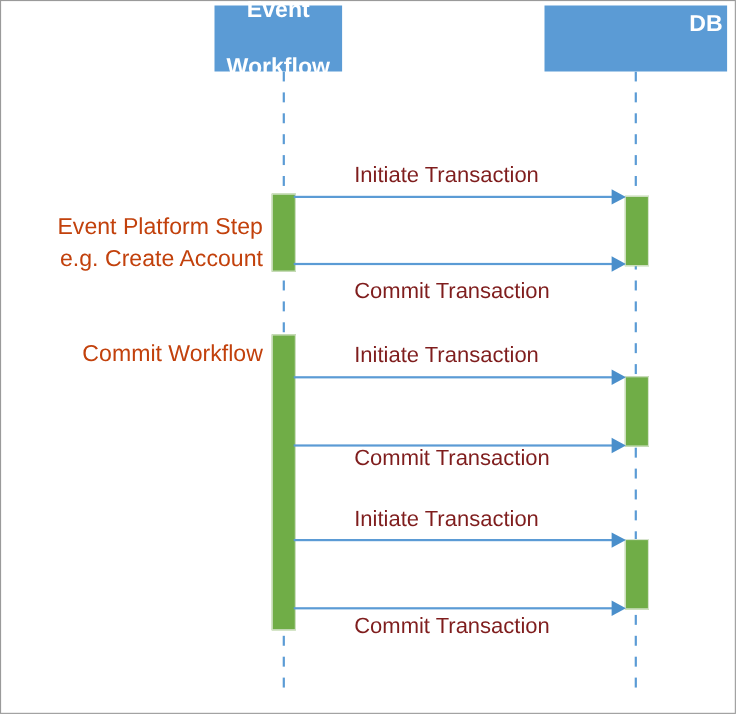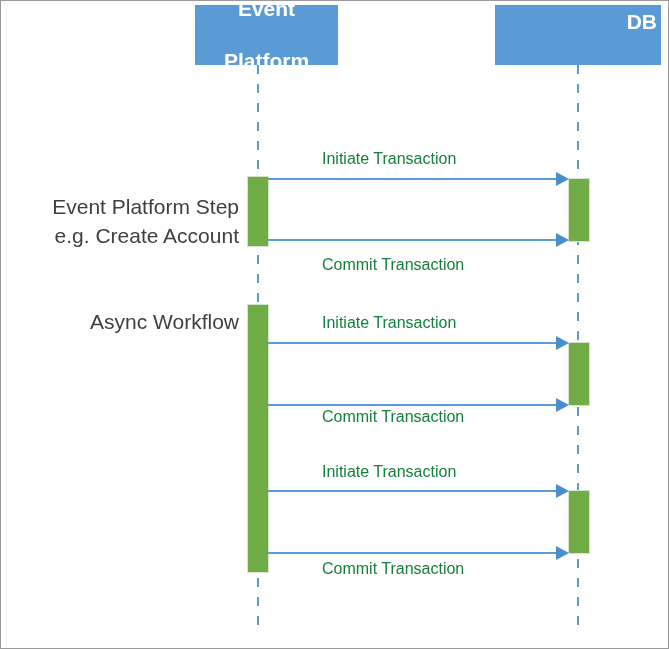--- a/index.html
+++ b/index.html
@@ -62,45 +62,45 @@
   .msg-head {
     position: absolute;
     width: 0;
     height: 0;
     border-top: 7px solid transparent;
     border-bottom: 7px solid transparent;
     border-left: 13px solid #4A8FCB;
   }
   .msg-label {
     position: absolute;
-    color: #15803d;
-    font-size: 16px;
+    color: #7f1d1d;
+    font-size: 20px;
     line-height: 24px;
     white-space: nowrap;
   }
 
   
   .side-label {
     position: absolute;
-    color: #404040;
+    color: #c2410c;
     font-size: 21px;
     line-height: 29px;
     text-align: right;
     white-space: pre-line;
   }
 </style>
 </head>
 <body>
 
 <div id="canvas">
 
-  <div class="participant" style="left:194px; top:4px; width:143px; height:60px;">
+  <div class="participant" style="left:194px; top:4px; width:116px; height:60px;">
     <span>
       <span>Event</span><br>
-      <span>Platform</span>
+      <span>Workflow</span>
     </span>
   </div>
 
   <div class="participant" style="left:494px; top:4px; width:166px; height:60px;text-align:right;">
     <span>
       <span>DB</span><br>
     </span>
   </div>
 
   <div class="lifeline" style="left:256px; top:64px; height:562px;"></div>
@@ -108,21 +108,21 @@
 
   <div class="activation" style="left:246px; top:175px; width:22px; height:71px;"></div>
   <div class="activation" style="left:246px; top:303px; width:22px; height:269px;"></div>
 
   <div class="activation" style="left:567px; top:177px; width:22px; height:64px;"></div>
   <div class="activation" style="left:567px; top:341px; width:22px; height:64px;"></div>
   <div class="activation" style="left:567px; top:489px; width:22px; height:64px;"></div>
 
   <div class="side-label" style="left:10px; top:191px; width:228px;">Event Platform Step
 e.g. Create Account</div>
-  <div class="side-label" style="left:10px; top:306px; width:228px;">Async Workflow</div>
+  <div class="side-label" style="left:10px; top:306px; width:228px;">Commit Workflow</div>
 
   <div class="msg-label" style="left:321px; top:146px;">Initiate Transaction</div>
   <div class="msg-line" style="left:266px; top:177px; width:291px;"></div>
   <div class="msg-head" style="left:555px; top:171px;"></div>
 
   <div class="msg-line" style="left:266px; top:238px; width:291px;"></div>
   <div class="msg-head" style="left:555px; top:232px;"></div>
   <div class="msg-label" style="left:321px; top:252px;">Commit Transaction</div>
 
   <div class="msg-label" style="left:321px; top:310px;">Initiate Transaction</div>

